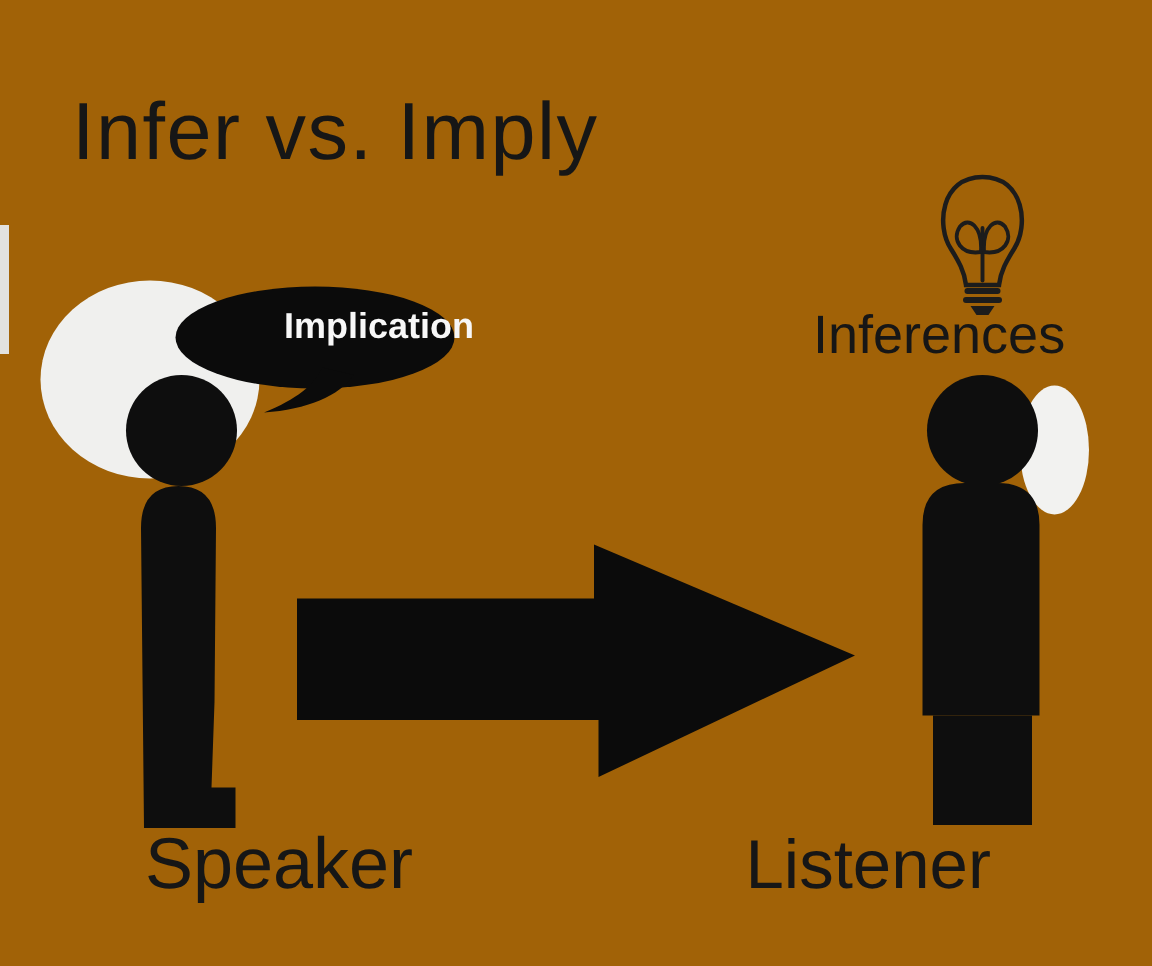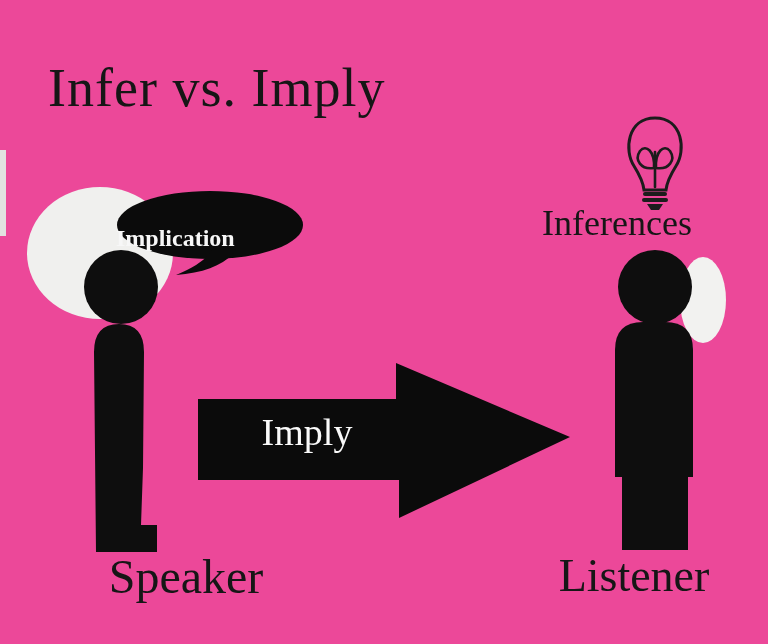--- a/index.html
+++ b/index.html
@@ -1,57 +1,56 @@
 <!DOCTYPE html>
 <html><head>
 <meta charset="utf-8">
 <style>
   html,body{margin:0;padding:0;background:#ffffff;}
   .canvas{
     position:relative;
     width:768px;height:644px;
-    background:#ec4899;
+    background:#a16207;
     overflow:hidden;
-    font-family:Liberation Serif, serif;
+    font-family:Liberation Sans, sans-serif;
   }
   .canvas svg{position:absolute;left:0;top:0;}
   .txt{position:absolute;line-height:1;color:#161616;white-space:nowrap;}
   .title{
     left:48px;top:61px;
     font-size:54px;
     letter-spacing:1px;
     font-weight:500;
   }
   .bubble-text{
     left:116px;top:206px;width:200px;
-    text-align:left;
+    text-align:right;
     font-size:24px;font-weight:bold;
     color:#f7f7f7;
-    margin-top:20px;
   }
   .arrow-text{
     left:251px;top:413px;width:112px;
     text-align:center;
     font-size:38px;font-weight:500;
     color:#fafafa;
   }
   .inferences-text{
     left:542px;top:205px;width:220px;
     text-align:left;
     font-size:36px;font-weight:500;
   }
   .speaker-text{
     left:86px;top:553px;width:200px;
     text-align:center;
     font-size:48px;font-weight:500;
   }
   .listener-text{
     left:497px;top:553px;width:200px;
-    text-align:center;
-    font-size:46px;font-weight:500;margin-left:37px;
+    text-align:left;
+    font-size:46px;font-weight:500;
   }
 </style>
 </head>
 <body>
 
 <div class="canvas">
 
   <svg width="768" height="644" viewBox="0 0 768 644">
 
     <ellipse cx="100" cy="253" rx="73" ry="66" fill="#f0f0ee"></ellipse>
@@ -84,21 +83,20 @@
       <path d="M645,194 L665,194" stroke-width="4"></path>
       <path d="M644,200 L666,200" stroke-width="4"></path>
       <path d="M647,204 L663,204 L659,210 L651,210 Z" fill="#1c1c1c" stroke="none"></path>
     </g>
   </svg>
 
   <div class="txt title">Infer vs. Imply</div>
 
   <div class="txt bubble-text">Implication</div>
 
-  <div class="txt arrow-text">Imply</div>
 
   <div class="txt inferences-text">Inferences</div>
 
   <div class="txt speaker-text">Speaker</div>
 
   <div class="txt listener-text">Listener</div>
 
 </div>
 
 </body></html>

